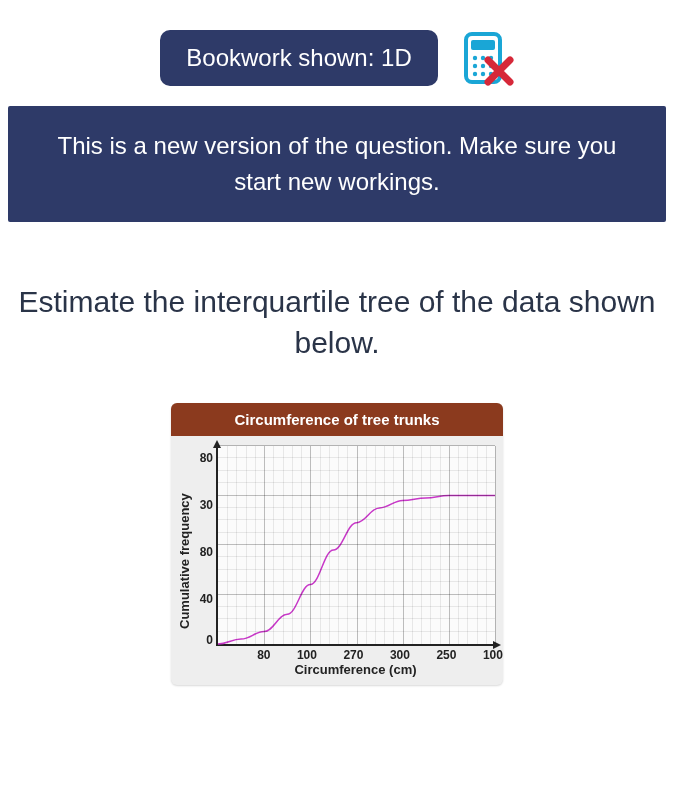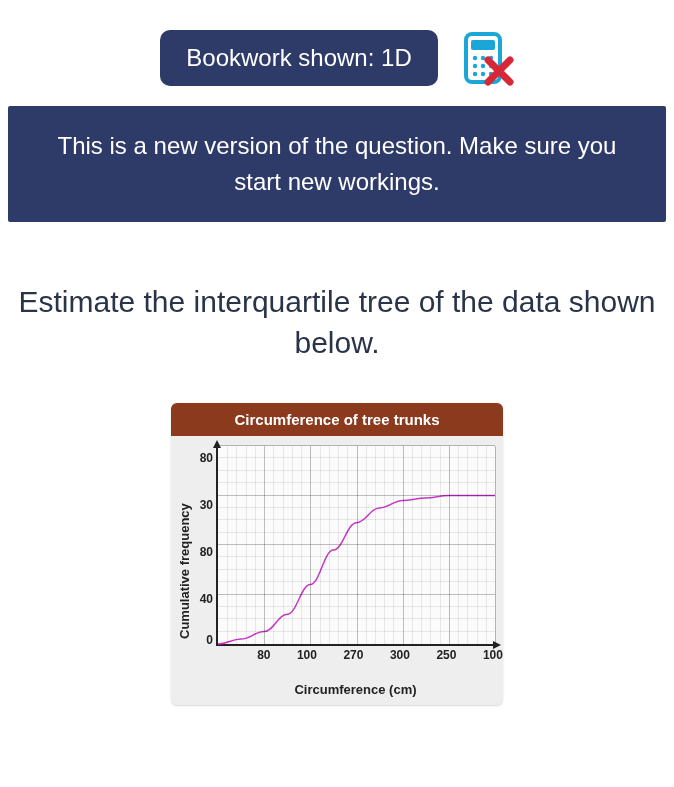--- a/index.html
+++ b/index.html
@@ -157,21 +157,21 @@
     width: 16.666%;
     text-align: right;
     transform: translateX(8px);
   }
   .xlabel {
     text-align: center;
     font-size: 13px;
     font-weight: 700;
     color: #222;
     padding-left: 22px;
-    margin-top: 20px;
+    margin-top: 0;
   }
 </style>
 </head>
 <body>
 
 <div class="top-row">
   <div class="badge">Bookwork shown: 1D</div>
   <div class="calc-icon">
     <svg viewBox="0 0 56 56" width="56" height="56">
       <rect x="8" y="4" width="34" height="48" rx="6" fill="none" stroke="#1aa6d6" stroke-width="4"></rect>

